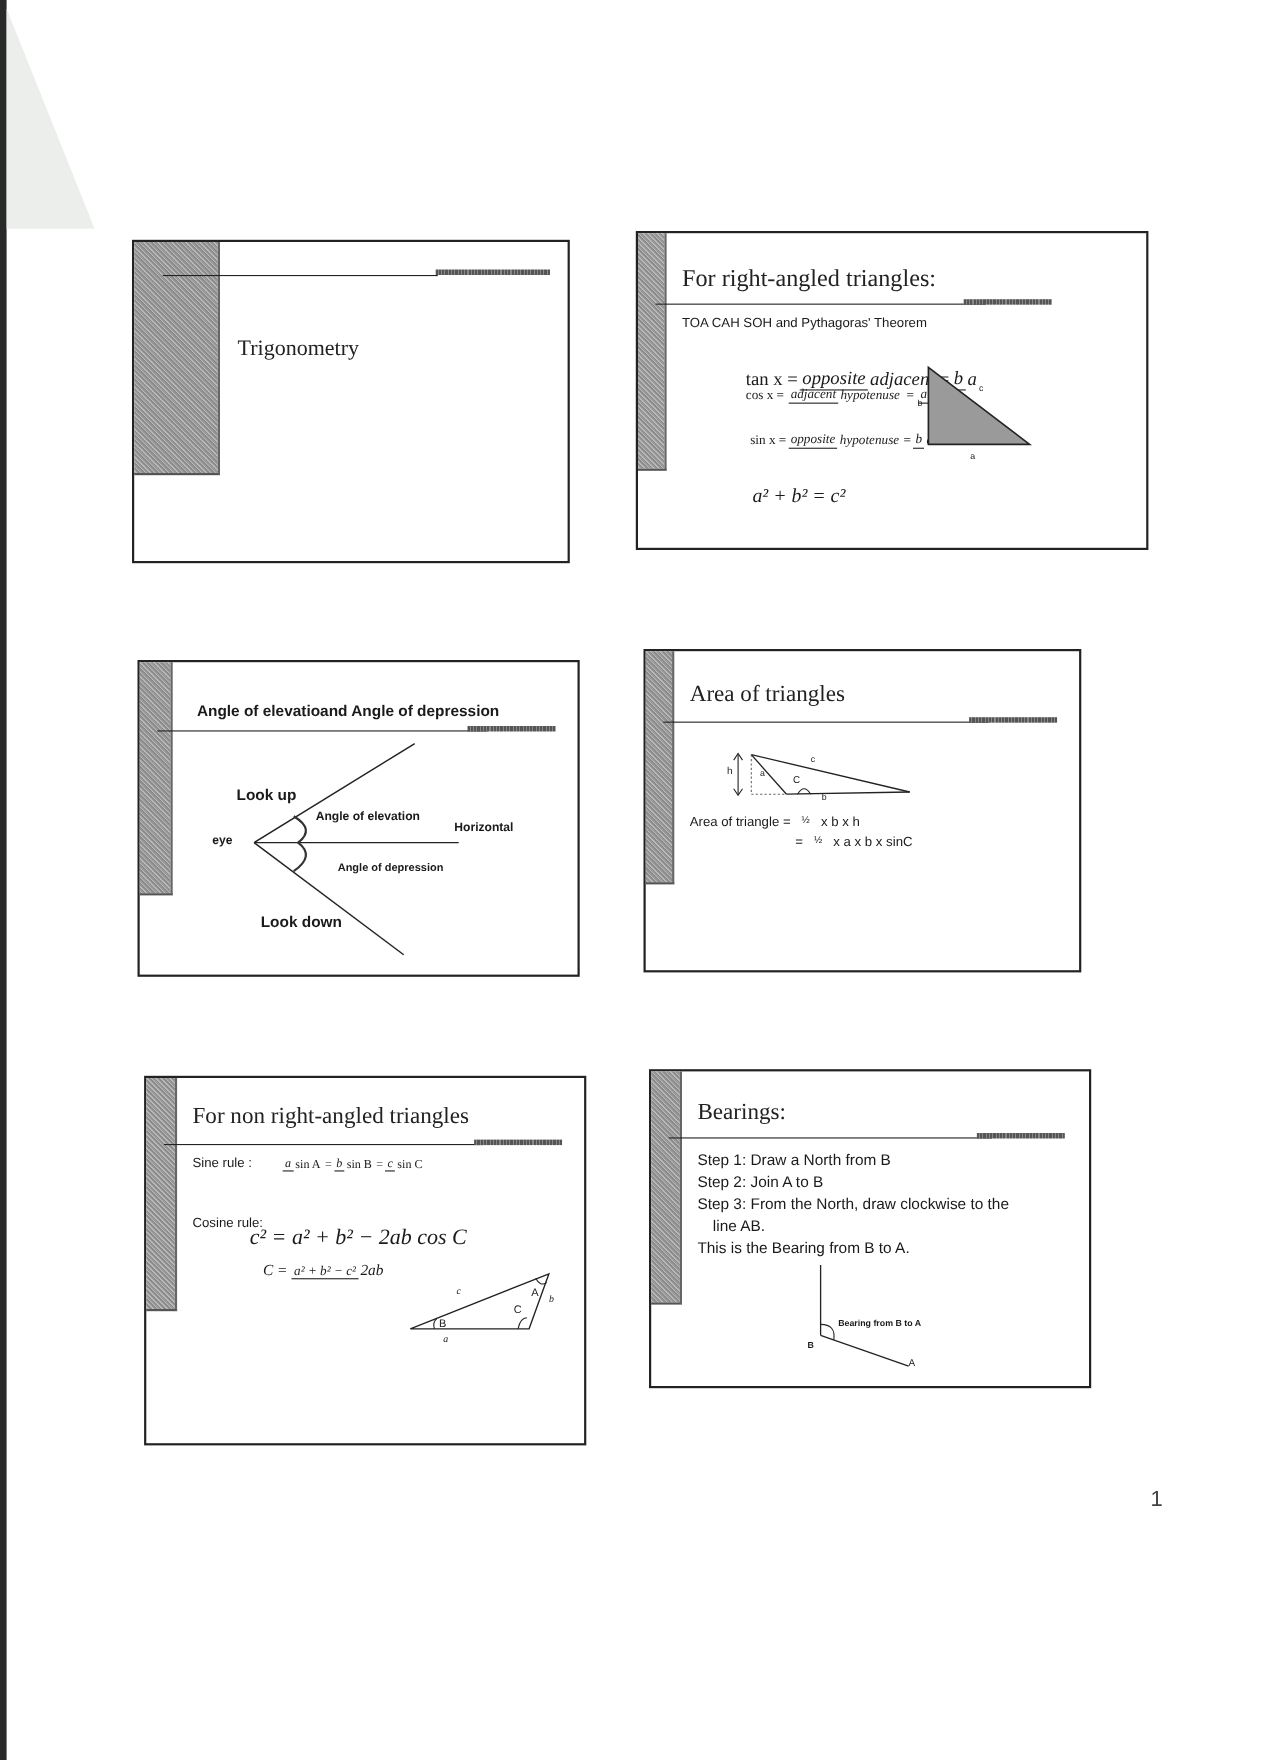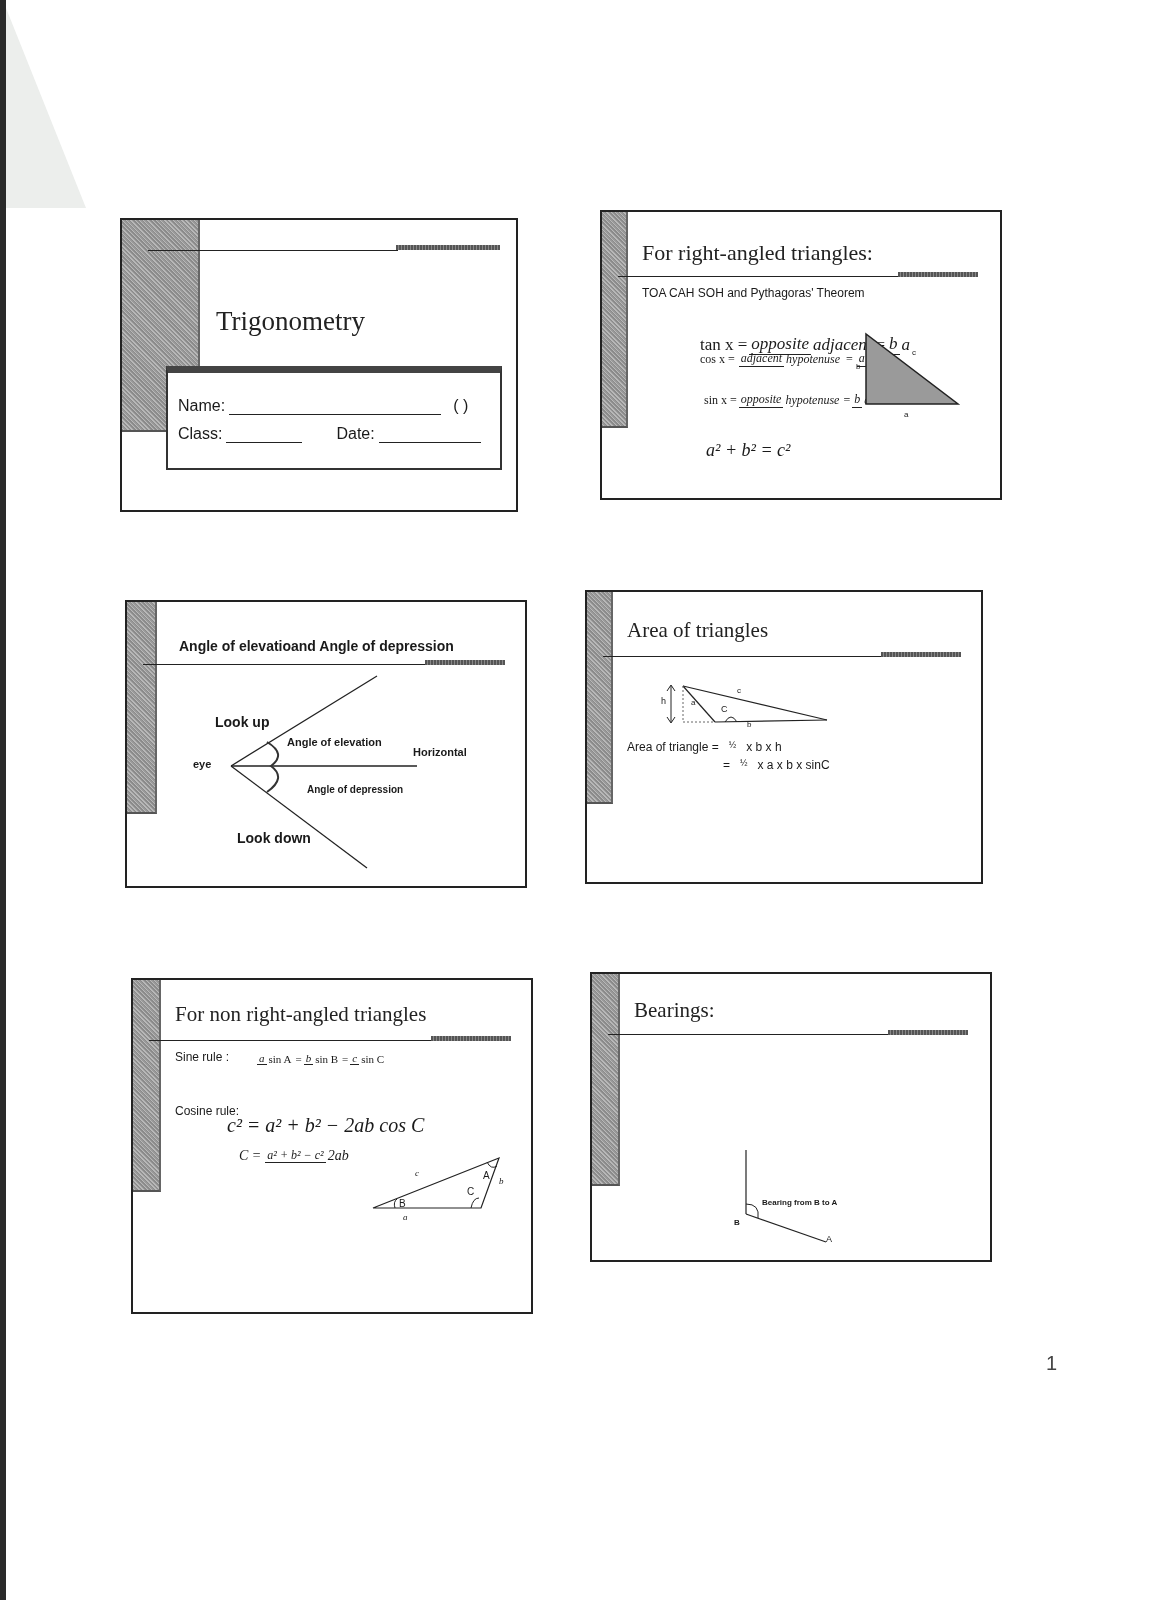--- a/index.html
+++ b/index.html
@@ -24,37 +24,24 @@
 </head>
 <body>
 
 <div class="scan-edge"></div>
 <div class="fold"></div>
 
 <div class="slide" style="left:120px;top:218px;width:398px;height:294px;">
   <div class="bar" style="width:76px;height:210px;"></div>
   <div class="rule" style="left:26px;top:30px;width:250px;"></div>
   <div class="rule-acc" style="left:274px;top:25px;width:104px;"></div>
-  <div class="title" style="left:94px;top:86px;font-size:27px;">Trigonometry</div>
-  <div class="abs" style="left:44px;top:146px;width:336px;height:104px;border:2px solid #333;border-top:7px solid #444;background:#fff;box-sizing:border-box;">
-    <div class="abs sans" style="left:10px;top:24px;font-size:16px;display:flex;align-items:flex-end;gap:4px;">
-      <span>Name:</span>
-      <span style="display:inline-block;width:212px;border-bottom:1px solid #222;height:16px;"></span>
-      <span style="margin-left:8px;">( )</span>
-    </div>
-    <div class="abs sans" style="left:10px;top:52px;font-size:16px;display:flex;align-items:flex-end;gap:4px;">
-      <span>Class:</span>
-      <span style="display:inline-block;width:76px;border-bottom:1px solid #222;height:16px;"></span>
-      <span style="margin-left:30px;">Date:</span>
-      <span style="display:inline-block;width:102px;border-bottom:1px solid #222;height:16px;"></span>
-    </div>
-  </div>
-</div>
-
-<div class="slide" style="left:600px;top:210px;width:402px;height:290px;">
+  <div class="title" style="left:94px;top:86px;font-size:20px;">Trigonometry</div>
+</div>
+
+<div class="slide" style="left:578px;top:210px;width:466px;height:290px;">
   <div class="bar" style="width:24px;height:214px;"></div>
   <div class="title" style="left:40px;top:28px;font-size:22px;">For right-angled triangles:</div>
   <div class="rule" style="left:16px;top:64px;width:300px;"></div>
   <div class="rule-acc" style="left:296px;top:60px;width:80px;"></div>
   <div class="abs sans" style="left:40px;top:74px;font-size:12px;">TOA CAH SOH and Pythagoras' Theorem</div>
 
   <div class="abs serif" style="left:98px;top:100px;font-size:17px;display:flex;align-items:center;gap:2px;margin-top:23px;">
     <span>tan x =</span>
     <span class="frac i">
         <span class="num">opposite</span>
@@ -201,20 +188,27 @@
   <div class="abs sans" style="left:266px;top:218px;font-size:10px;">B</div>
   <div class="abs serif i" style="left:270px;top:232px;font-size:9px;">a</div>
 </div>
 
 <div class="slide" style="left:590px;top:972px;width:402px;height:290px;">
   <div class="bar" style="width:26px;height:210px;"></div>
   <div class="title" style="left:42px;top:24px;font-size:21px;">Bearings:</div>
   <div class="rule" style="left:16px;top:60px;width:294px;"></div>
   <div class="rule-acc" style="left:296px;top:56px;width:80px;"></div>
 
+  <div class="abs sans" style="left:42px;top:70px;font-size:14px;line-height:20px;">
+    <div>Step 1: Draw a North from B</div>
+    <div>Step 2: Join A to B</div>
+    <div>Step 3: From the North, draw clockwise to the</div>
+    <div style="padding-left:14px;">line AB.</div>
+    <div>This is the Bearing from B to A.</div>
+  </div>
 
   <svg style="left:0;top:0;" width="400" height="290">
     <line x1="154" y1="176" x2="154" y2="240" stroke="#222" stroke-width="1.2"></line>
     <line x1="154" y1="240" x2="234" y2="268" stroke="#222" stroke-width="1.2"></line>
     <path d="M154,230 Q168,230 166,244" fill="none" stroke="#222"></path>
   </svg>
   <div class="abs sans" style="left:170px;top:224px;font-size:8px;font-weight:bold;">Bearing from B to A</div>
   <div class="abs sans" style="left:142px;top:244px;font-size:8px;font-weight:bold;">B</div>
   <div class="abs sans" style="left:234px;top:260px;font-size:9px;">A</div>
 </div>

